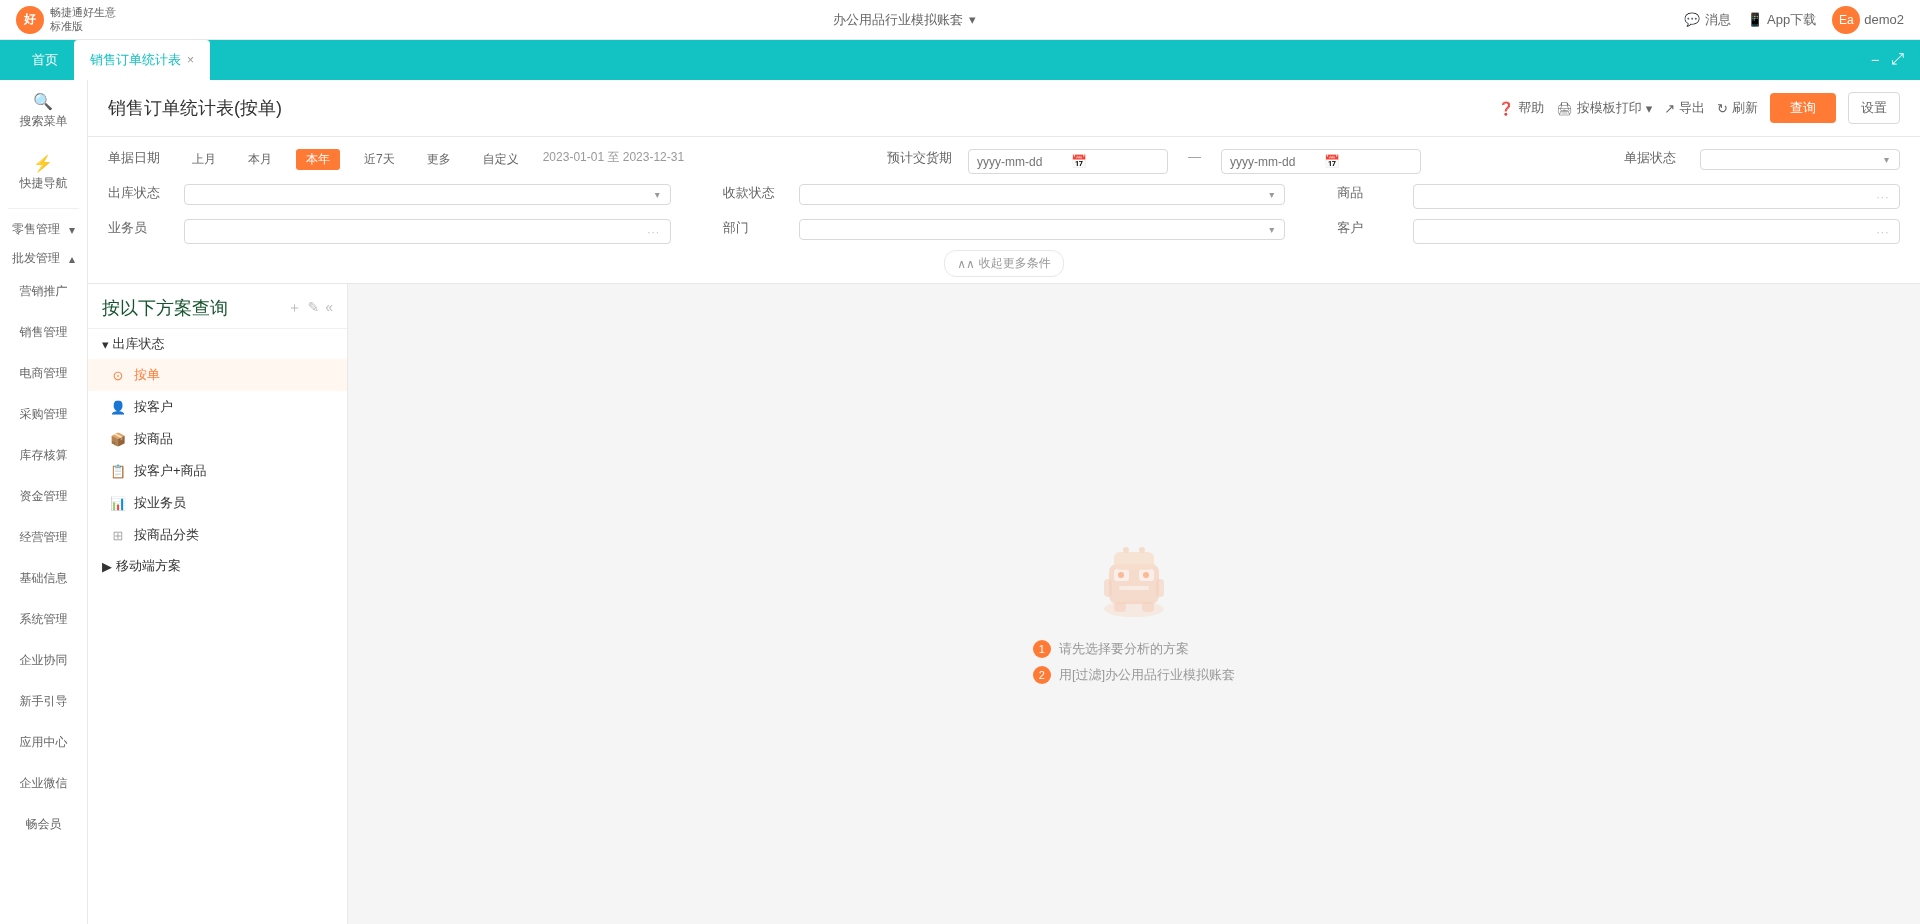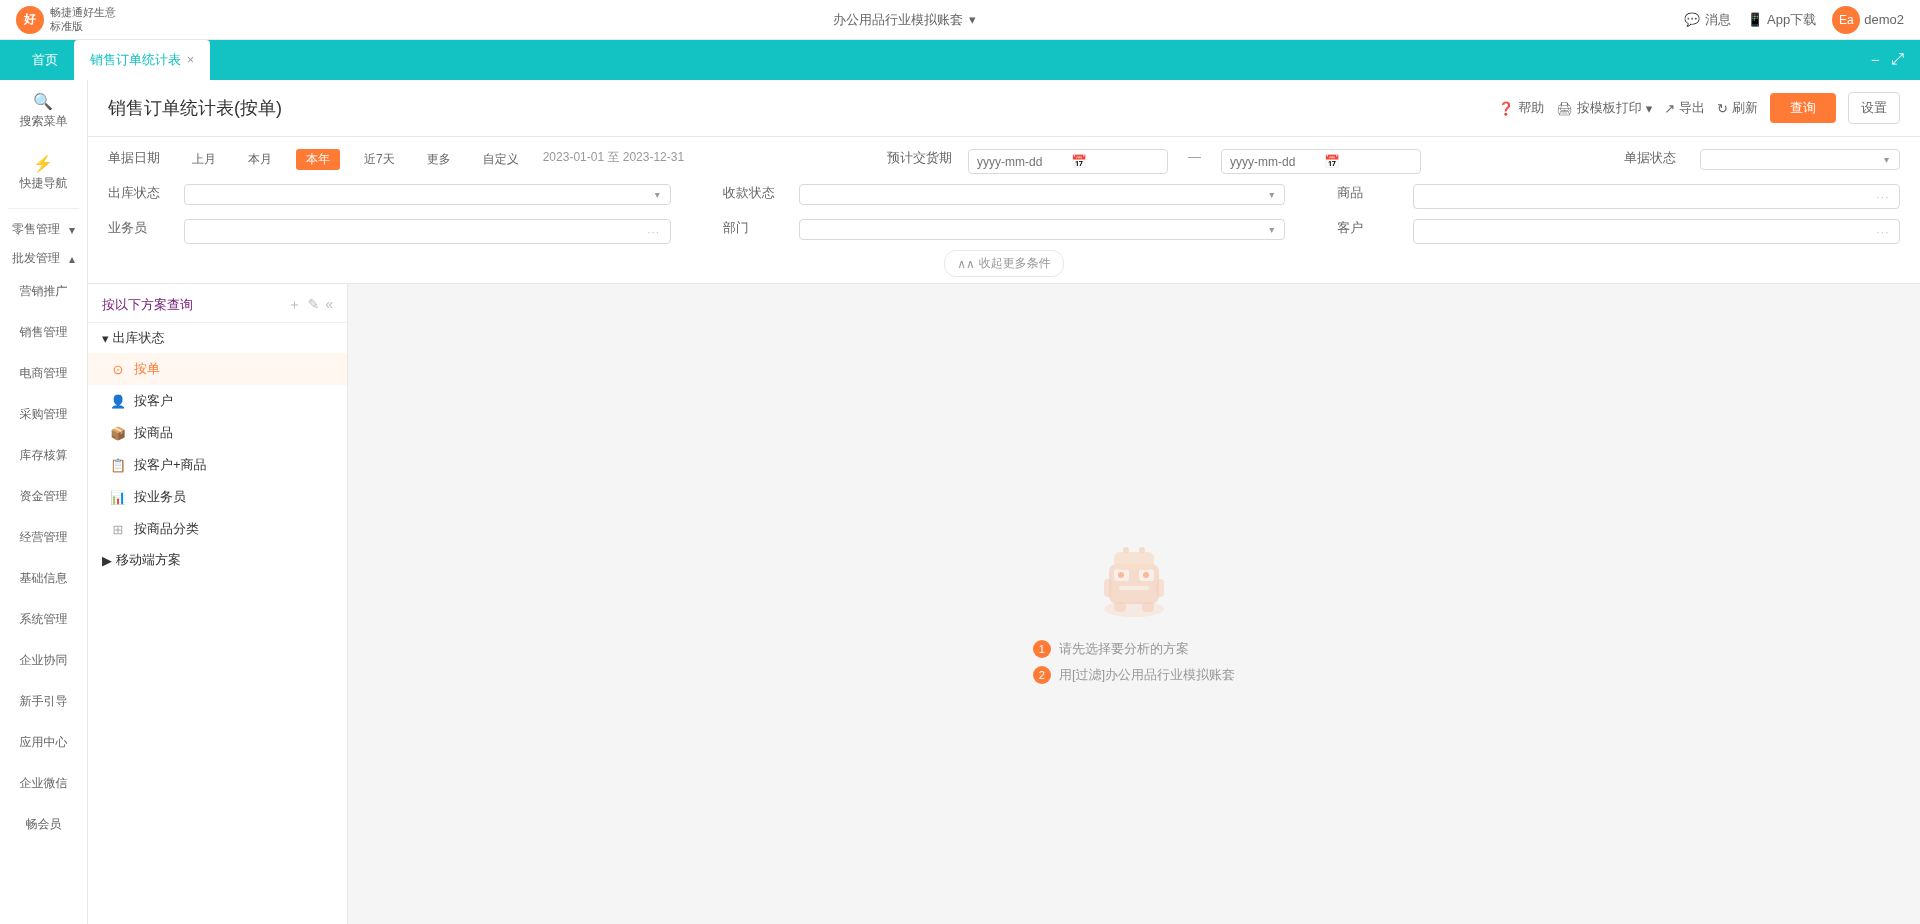--- a/index.html
+++ b/index.html
@@ -51,21 +51,21 @@
     .date-range-input { display: flex; align-items: center; gap: 4px; border: 1px solid #d9d9d9; border-radius: 4px; padding: 4px 8px; background: white; min-width: 200px; }
     .date-range-input input { border: none; outline: none; font-size: 12px; color: #999; width: 90px; }
     .filter-select { display: flex; align-items: center; gap: 4px; border: 1px solid #d9d9d9; border-radius: 4px; padding: 4px 10px; background: white; cursor: pointer; min-width: 120px; justify-content: space-between; }
     .filter-select-label { color: #999; font-size: 13px; }
     .filter-dots { color: #ccc; cursor: pointer; }
 
     
     .body-layout { display: flex; flex: 1; overflow: hidden; }
     .left-panel { width: 260px; background: white; border-right: 1px solid #e8e8e8; flex-shrink: 0; overflow-y: auto; }
     .left-panel-header { display: flex; align-items: center; justify-content: space-between; padding: 12px 14px 8px; border-bottom: 1px solid #f0f0f0; }
-    .left-panel-title { font-size: 13px; color: #701a75; }
+    .left-panel-title { font-size: 18px; color: #14532d; }
     .left-panel-actions { display: flex; gap: 6px; }
     .left-panel-action { color: #bbb; cursor: pointer; font-size: 14px; }
     .tree-item { padding: 6px 14px 6px 20px; display: flex; align-items: center; gap: 6px; cursor: pointer; font-size: 13px; color: #333; }
     .tree-item.active { color: #ff7b35; background: #fff7f0; }
     .tree-item.active .tree-item-text { color: #ff7b35; text-align: center; }
     .tree-group { }
     .tree-group-header { padding: 6px 14px; display: flex; align-items: center; gap: 4px; cursor: pointer; font-size: 13px; color: #333; font-weight: 500; }
     .tree-icon { font-size: 12px; color: #999; width: 16px; text-align: center; }
     .tree-icon.orange { color: #ff7b35; }
     .tree-item-icon { width: 20px; height: 20px; display: flex; align-items: center; justify-content: center; font-size: 13px; color: #999; }

